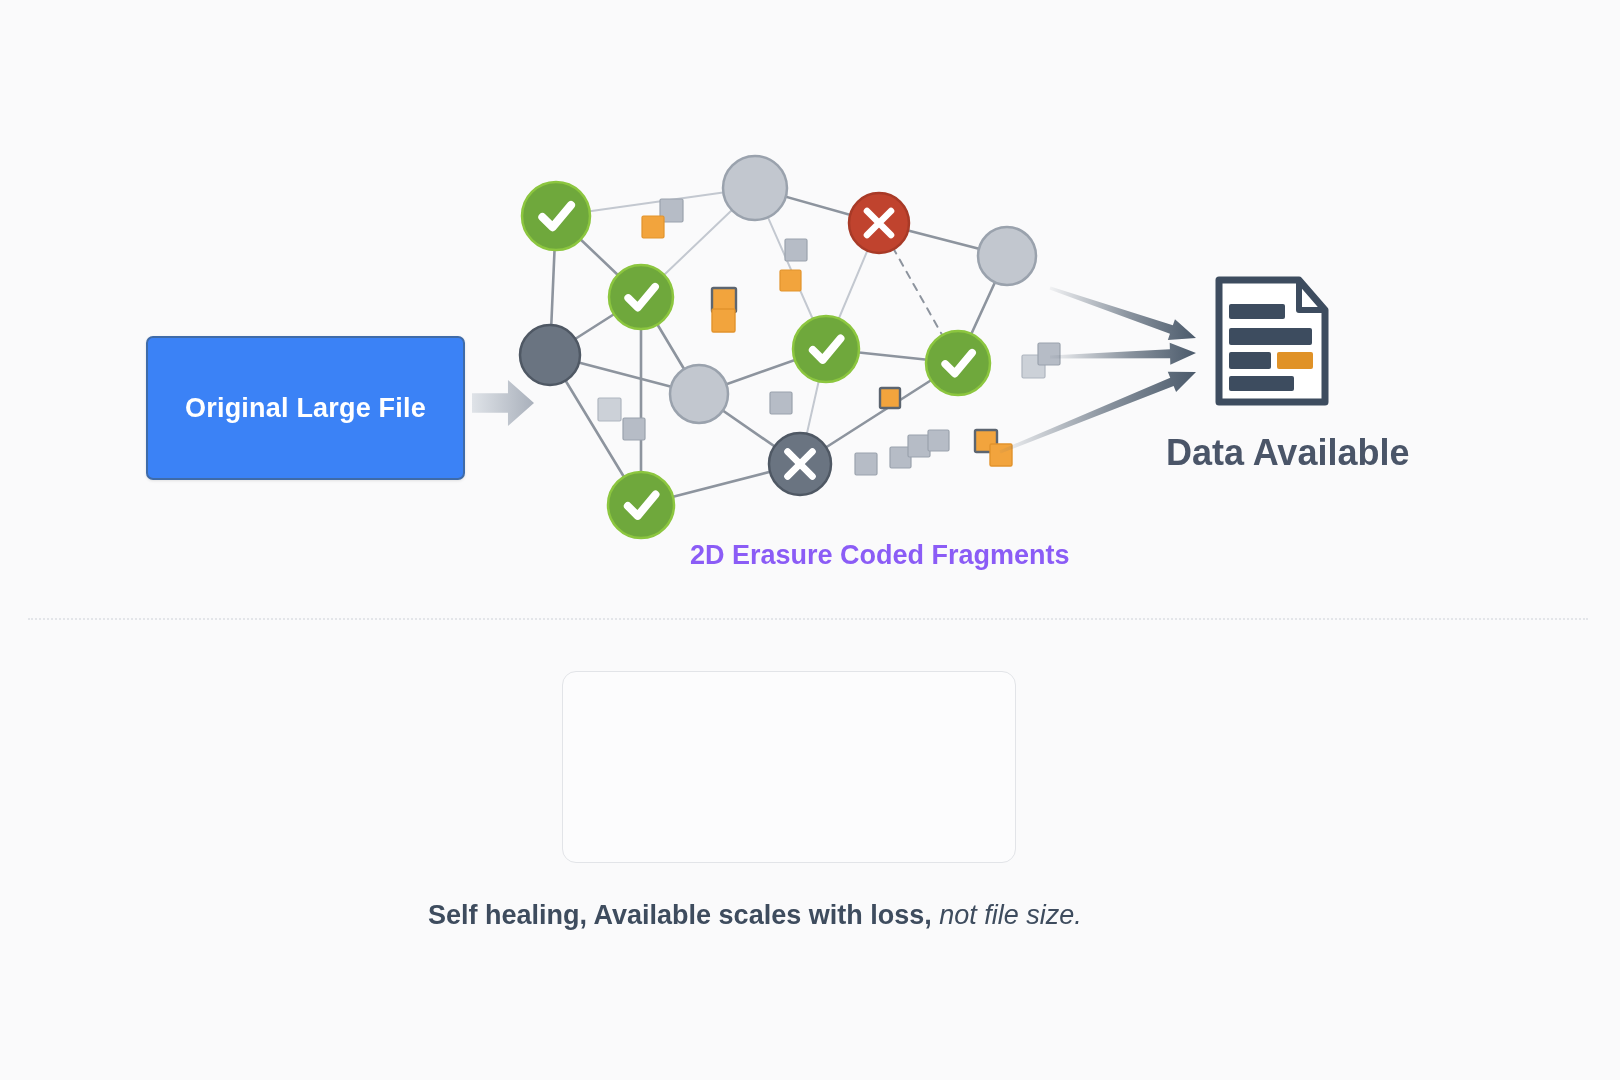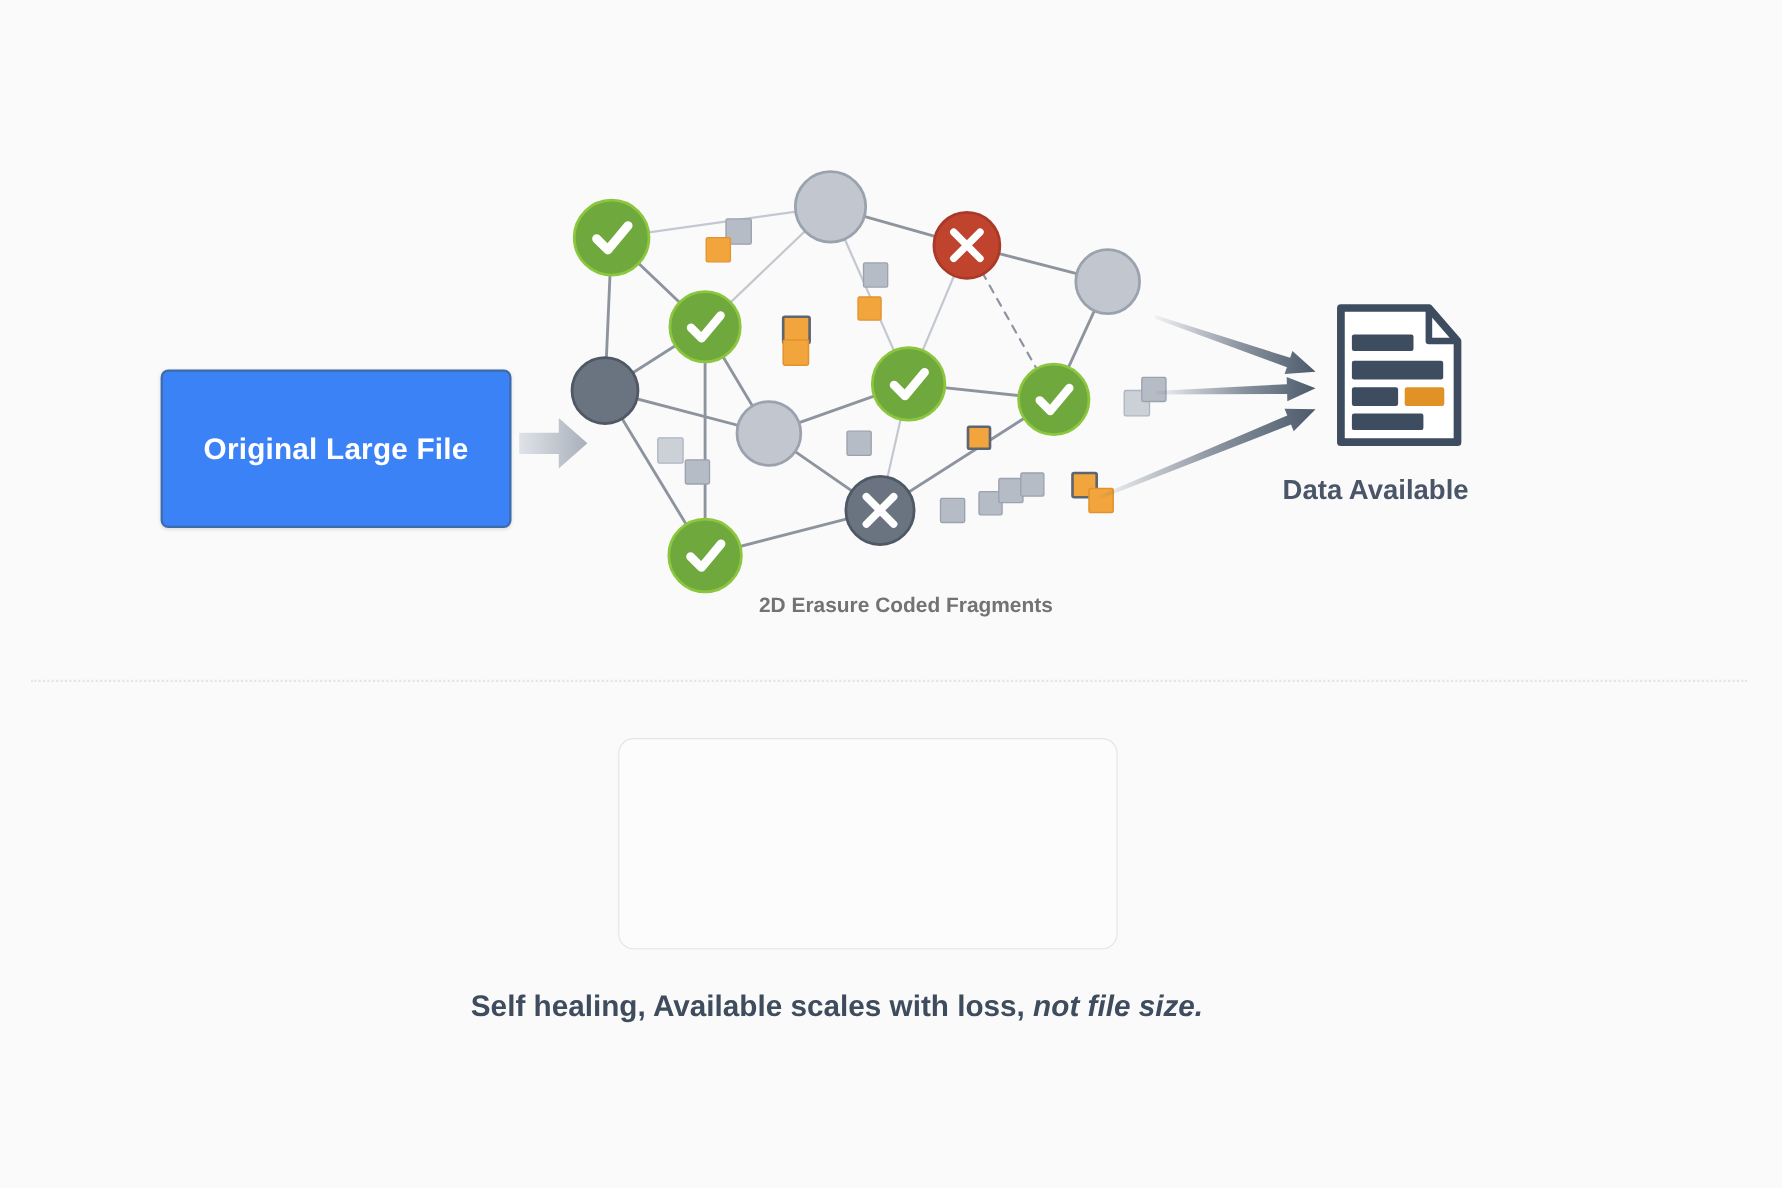--- a/index.html
+++ b/index.html
@@ -20,27 +20,27 @@
     position:absolute;
     display:flex;align-items:center;justify-content:center;
     background:#5b87c5;
     border:2px solid #3f6ba8;
     border-radius:7px;
     box-shadow:0 1px 3px rgba(0,0,0,.10);
   }
   #sourceBox span{
     color:#ffffff;font-weight:700;font-size:27px;letter-spacing:.2px;
   }
-  #fragLabel{font-size:19px;color:#737373;}
-  #dataLabel{font-size:25px;color:#4a5568;}
+  #fragLabel{font-size:27px;color:#8b5cf6;}
+  #dataLabel{font-size:36px;color:#4a5568;}
   #caption{
     position:absolute;font-size:27px;color:#3e4c5e;font-weight:700;
     white-space:nowrap;
   }
-  #caption .ital{font-style:italic;font-weight:700;}
+  #caption .ital{font-style:italic;font-weight:400;}
   #panel{
     position:absolute;
     border:1.5px solid #e2e4e8;
     border-radius:14px;
     background:#fcfcfd;
   }
   svg{position:absolute;top:0;left:0;overflow:visible;}
   .divider{
     position:absolute;height:0;border-top:2px dotted #e3e5e9;
   }

